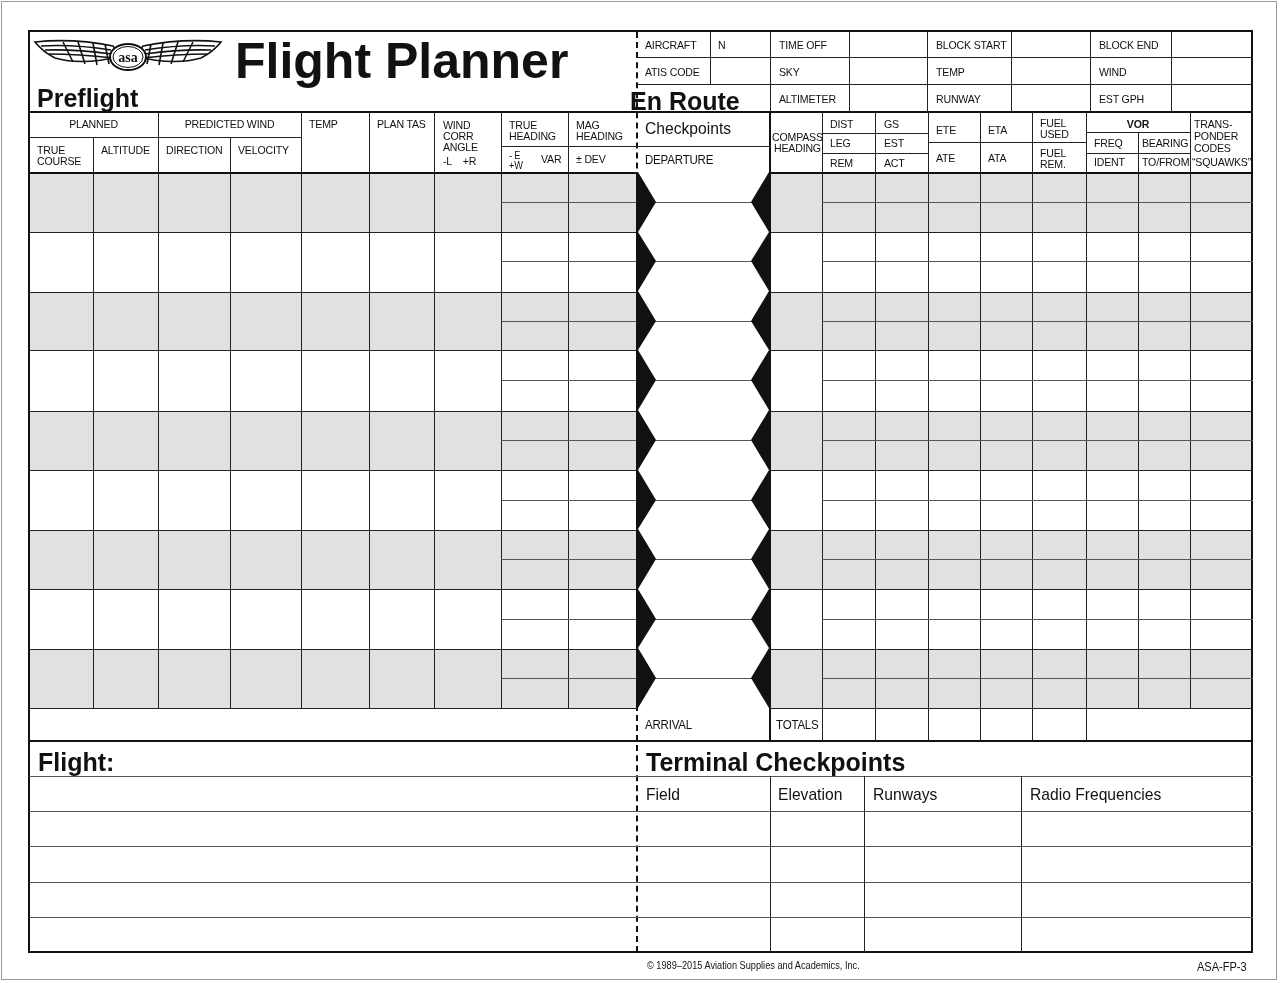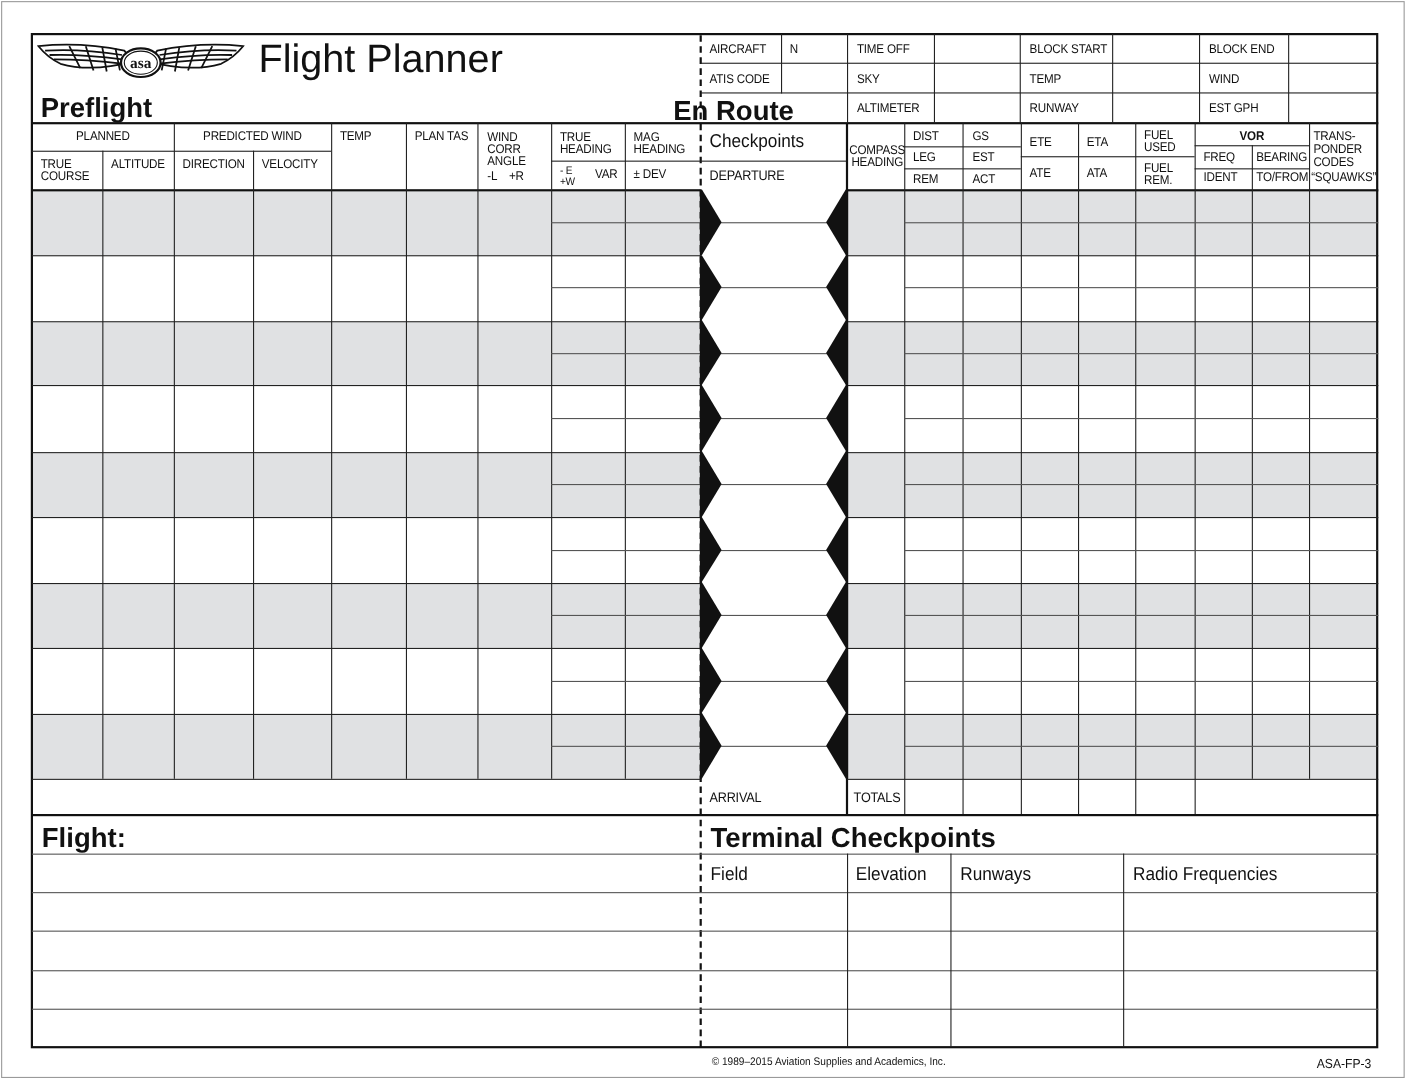--- a/index.html
+++ b/index.html
@@ -8,21 +8,21 @@
   .abs{position:absolute;box-sizing:border-box;}
   .hl{position:absolute;height:0;border-top:1px solid #222;}
   .hl.thick{border-top:2px solid #111;}
   .hl.gray{border-top:1px solid #555;}
   .vl{position:absolute;width:0;border-left:1px solid #222;}
   .vl.thick{border-left:2px solid #111;}
   .dash{position:absolute;width:0;border-left:2px dashed #111;}
   .shade{position:absolute;background:#e0e1e3;}
   .lbl{position:absolute;font-size:11.5px;line-height:11px;letter-spacing:-0.2px;transform:scaleX(0.92);transform-origin:left top;white-space:nowrap;}
   .lbl.c{transform-origin:center top;text-align:center;}
-  .big-title{position:absolute;font-weight:normal;font-size:36px;letter-spacing:0px;}
+  .big-title{position:absolute;font-weight:bold;font-size:50px;letter-spacing:0px;}
   .sec-title{position:absolute;font-weight:bold;font-size:25px;}
   .med{position:absolute;font-size:17px;transform:scaleX(0.92);transform-origin:left top;white-space:nowrap;}
   .footer{position:absolute;font-size:10px;transform:scaleX(0.92);transform-origin:left top;white-space:nowrap;}
   .cell-hit{position:absolute;}
   svg{position:absolute;}
 </style>
 </head>
 <body>
 
 <div class="page-frame"></div>
@@ -95,21 +95,21 @@
 
 <div class="lbl" style="left:645px;top:67px;">ATIS CODE</div>
 <div class="cell-hit" style="left:711px;top:58px;width:59px;height:26px;"></div>
 <div class="lbl" style="left:779px;top:67px;">SKY</div>
 <div class="cell-hit" style="left:850px;top:58px;width:77px;height:26px;"></div>
 <div class="lbl" style="left:936px;top:67px;">TEMP</div>
 <div class="cell-hit" style="left:1012px;top:58px;width:78px;height:26px;"></div>
 <div class="lbl" style="left:1099px;top:67px;">WIND</div>
 <div class="cell-hit" style="left:1172px;top:58px;width:80px;height:26px;"></div>
 
-<div class="sec-title" style="left:612px;top:87px;">En Route</div>
+<div class="sec-title" style="left:630px;top:87px;">En Route</div>
 <div class="lbl" style="left:779px;top:94px;">ALTIMETER</div>
 <div class="cell-hit" style="left:850px;top:85px;width:77px;height:26px;"></div>
 <div class="lbl" style="left:936px;top:94px;">RUNWAY</div>
 <div class="cell-hit" style="left:1012px;top:85px;width:78px;height:26px;"></div>
 <div class="lbl" style="left:1099px;top:94px;">EST GPH</div>
 <div class="cell-hit" style="left:1172px;top:85px;width:80px;height:26px;"></div>
 
 <div class="hl" style="left:29px;top:137px;width:272px;"></div>
 <div class="hl" style="left:501px;top:146px;width:136px;"></div>
 <div class="hl thick" style="left:29px;top:172px;width:608px;"></div>

